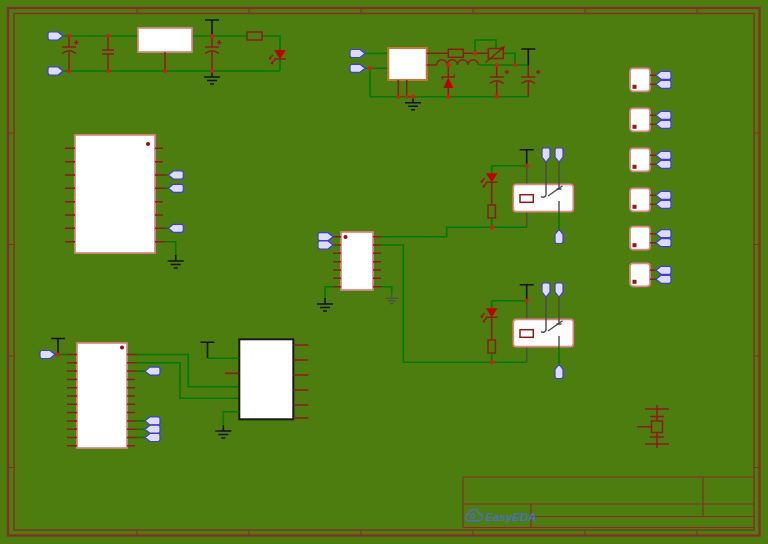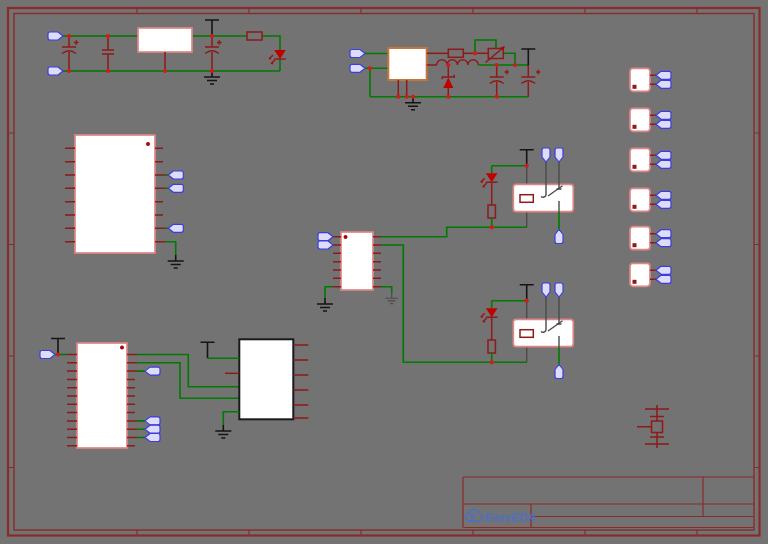--- a/index.html
+++ b/index.html
@@ -1,16 +1,16 @@
 <!DOCTYPE html>
 <html><head>
 <meta charset="utf-8">
 <style>
   html,body{margin:0;padding:0;background:#ffffff;}
-  .stage{position:relative;width:768px;height:544px;background:#737373;overflow:hidden;
+  .stage{position:relative;width:768px;height:544px;background:#4d7c0f;overflow:hidden;
          font-family:"Liberation Sans", sans-serif;}
   svg{display:block;}
   .w{stroke:#007A00;stroke-width:1.6;fill:none;stroke-linecap:butt}
   .p{stroke:#8F1A1A;stroke-width:1.5;fill:none}
   .box{stroke:#DE8585;stroke-width:1.7;fill:#ffffff}
   .blk{stroke:#151515;stroke-width:1.6;fill:none}
   .gray{stroke:#4A4A4A;stroke-width:1.4;fill:none}
   .flagS{fill:#DDDDFB;stroke:#3C3CE0;stroke-width:1.2;stroke-linejoin:round}
   .dot{fill:#D41A1A;stroke:none}
   .pin1{fill:#B00000;stroke:none}

